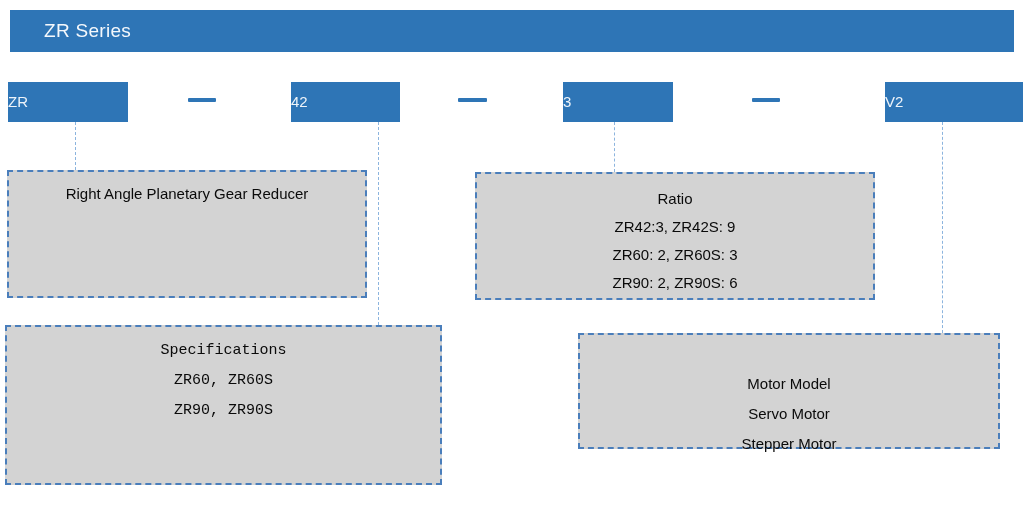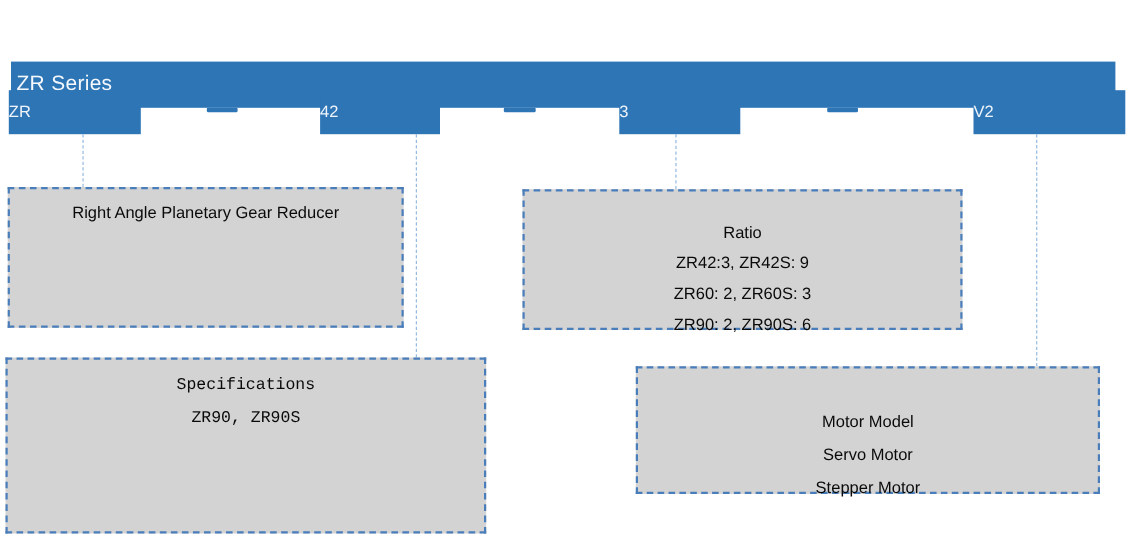--- a/index.html
+++ b/index.html
@@ -16,24 +16,23 @@
     overflow: hidden;
   }
   .header-bar {
     position: absolute;
     left: 10px; top: 10px;
     width: 1004px; height: 42px;
     background: #2e75b6;
     color: #f4f8fc;
     font-size: 19px;
     line-height: 42px;
-    padding-left: 5px;
+    padding-left: 34px;
     box-sizing: border-box;
     letter-spacing: 0.3px;
-    margin-top: 46px;
   }
   .code-box {
     position: absolute;
     top: 82px;
     height: 40px;
     background: #2e75b6;
     color: #eef4fa;
     font-size: 15px;
     line-height: 40px;
     text-align: left;
@@ -58,21 +57,21 @@
     position: absolute;
     background: #d3d3d3;
     border: 2px dashed #4a7ebb;
     box-sizing: border-box;
     color: #0a0a0a;
     font-size: 15px;
     text-align: center;
   }
   .callout .line { display: block; }
   .callout-a { left: 7px;  top: 170px; width: 360px; height: 128px; padding-top: 11px; line-height: 22px; }
-  .callout-b { left: 475px; top: 172px; width: 400px; height: 128px; padding-top: 24px; line-height: 28px; }
+  .callout-b { left: 475px; top: 172px; width: 400px; height: 128px; padding-top: 11px; line-height: 28px; }
   .callout-c { left: 5px;  top: 325px; width: 437px; height: 160px; padding-top: 9px;  line-height: 30px; font-family: Liberation Mono, monospace; }
   .callout-d { left: 578px; top: 333px; width: 422px; height: 116px; padding-top: 34px; line-height: 30px; }
 </style>
 </head>
 <body>
 
 <div class="canvas">
 
   <div class="header-bar">ZR Series</div>
 
@@ -101,20 +100,21 @@
 
   <div class="callout callout-b">
     <span class="line">Ratio</span>
     <span class="line">ZR42:3, ZR42S: 9</span>
     <span class="line">ZR60: 2, ZR60S: 3</span>
     <span class="line">ZR90: 2, ZR90S: 6</span>
   </div>
 
   <div class="callout callout-c">
     <span class="line">Specifications</span>
+    <span class="line">ZR60, ZR60S</span>
     <span class="line">ZR90, ZR90S</span>
   </div>
 
   <div class="callout callout-d">
     <span class="line">Motor Model</span>
     <span class="line">Servo Motor</span>
     <span class="line">Stepper Motor</span>
   </div>
 
 </div>

